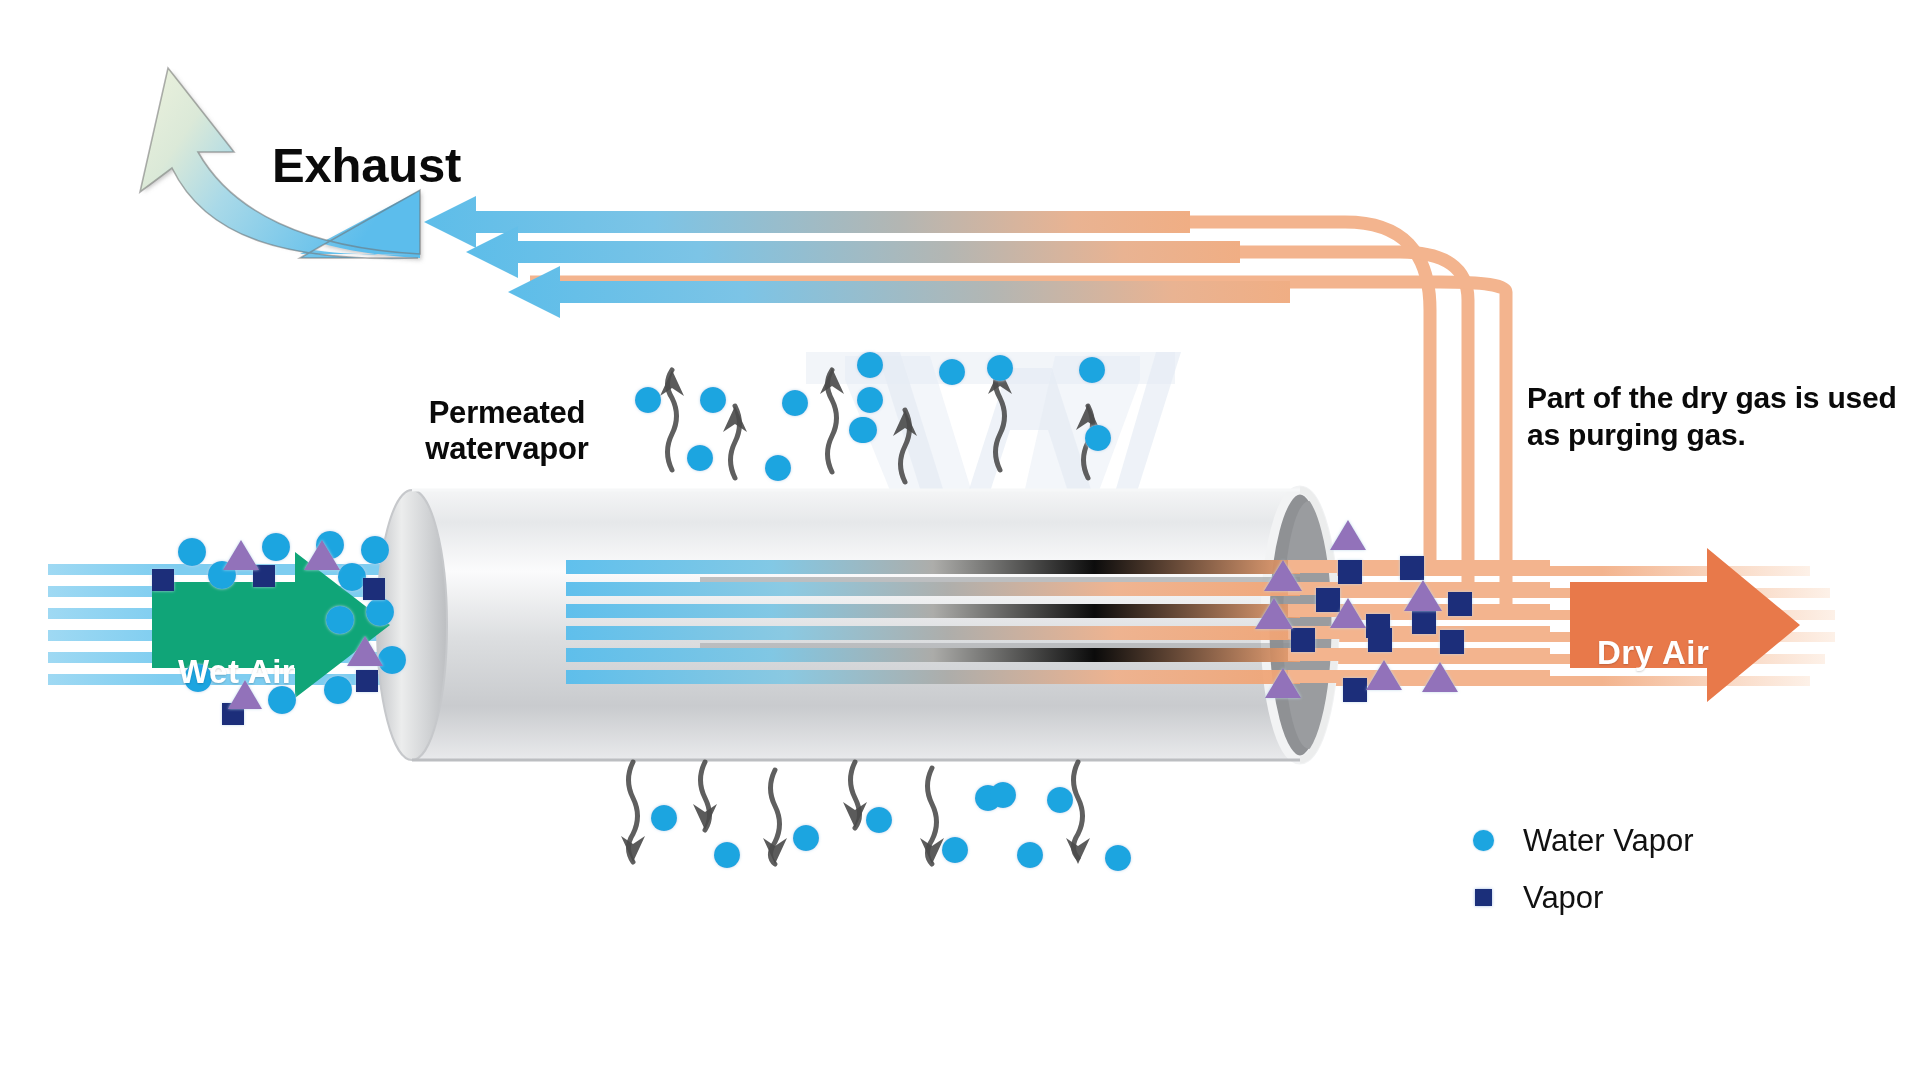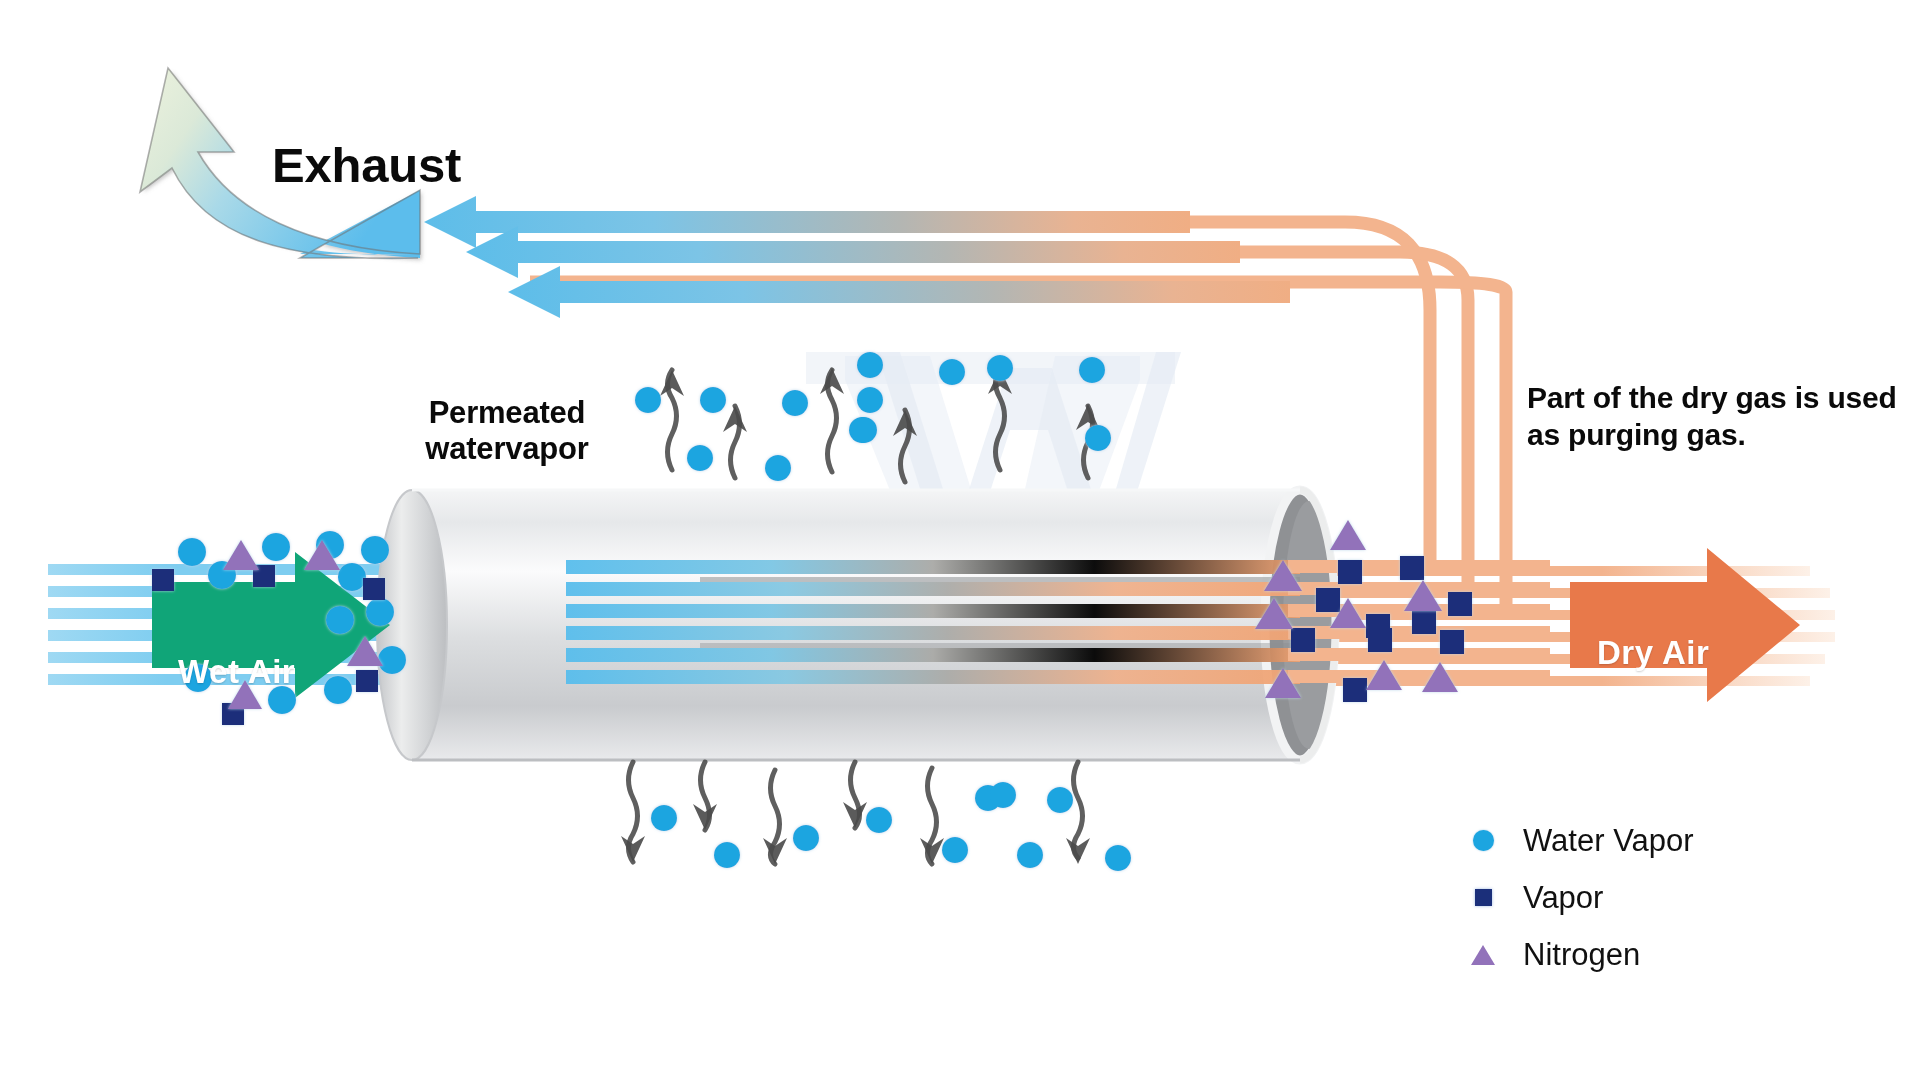--- a/index.html
+++ b/index.html
@@ -368,21 +368,15 @@
           <span class="m-circle"></span>
         </span>
       <span class="leg-text">Water Vapor</span>
     </div>
     <div class="leg-row">
       <span class="leg-mark">
           <span class="m-square"></span>
         </span>
       <span class="leg-text">Vapor</span>
     </div>
-    <div class="leg-row">
-      <span class="leg-mark">
-          <span class="m-tri"></span>
-        </span>
-      <span class="leg-text">Nitrogen</span>
-    </div>
   </div>
 
 </div>
 
 </body></html>

